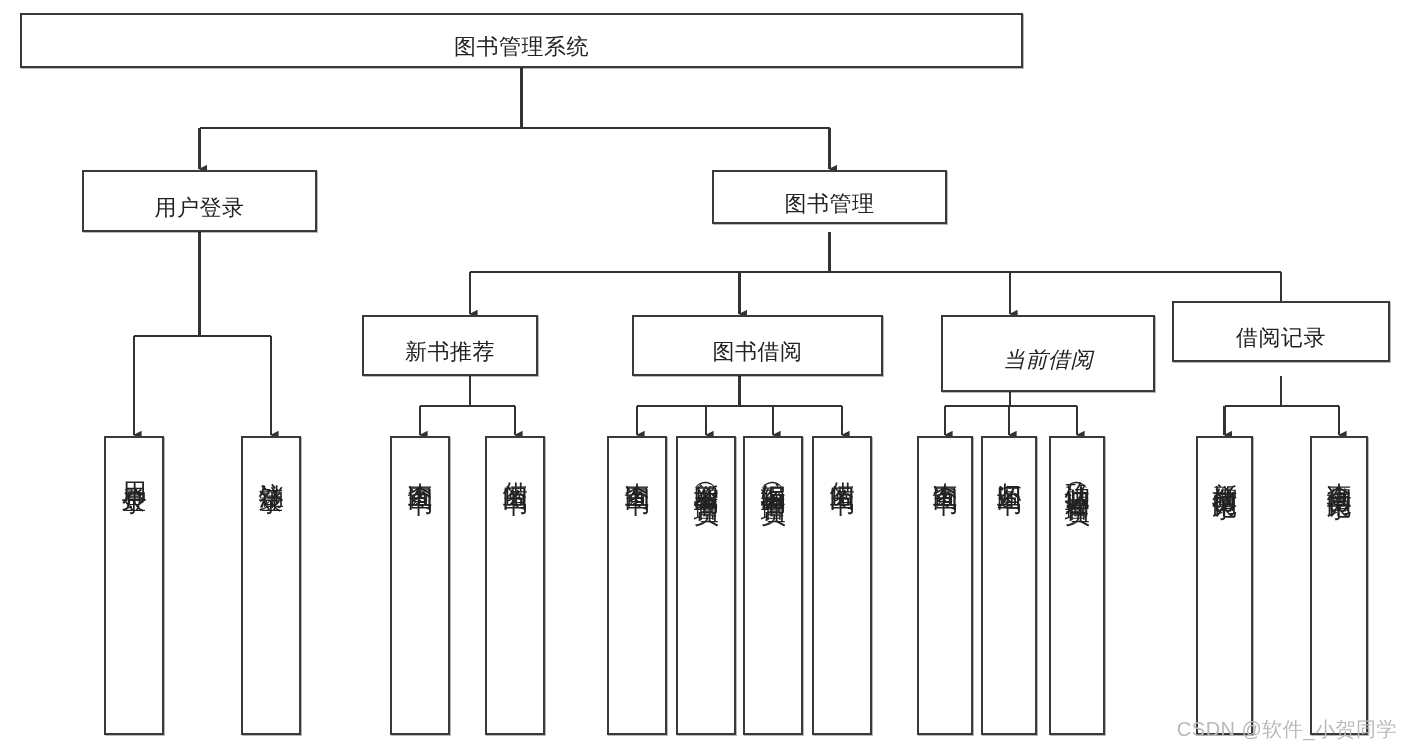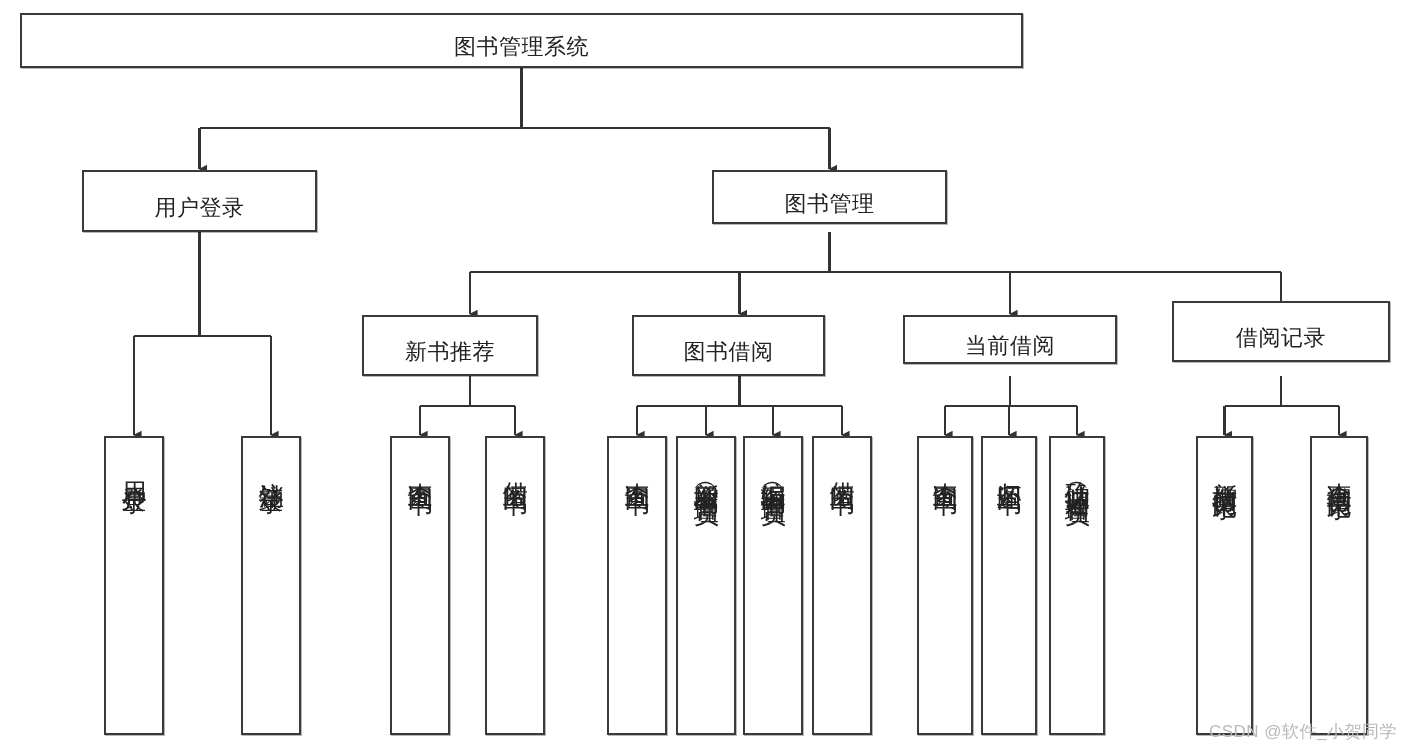--- a/index.html
+++ b/index.html
@@ -57,21 +57,21 @@
     text-orientation: upright;
     font-size: 25px;
     line-height: 1.18;
     letter-spacing: 3px;
     white-space: nowrap;
   }
   #watermark {
     position: absolute;
     right: 8px;
     bottom: 4px;
-    font-size: 17px;
+    font-size: 20px;
     color: #b9b9b9;
     white-space: nowrap;
     letter-spacing: 0.5px;
   }
 </style>
 </head>
 <body>
 
 <div id="canvas">
   <svg id="edges" viewBox="0 0 1405 747">
@@ -123,24 +123,24 @@
       </div>
       <div class="node horiz" style="left: 82px; top: 170px; width: 235px; height: 62px;">
         <span class="label">用户登录</span>
       </div>
       <div class="node horiz" style="left: 712px; top: 170px; width: 235px; height: 54px;">
         <span class="label">图书管理</span>
       </div>
       <div class="node horiz" style="left: 362px; top: 315px; width: 176px; height: 61px;">
         <span class="label">新书推荐</span>
       </div>
-      <div class="node horiz" style="left: 632px; top: 315px; width: 193px; height: 61px;">
+      <div class="node horiz" style="left: 632px; top: 315px; width: 251px; height: 61px;">
         <span class="label">图书借阅</span>
       </div>
-      <div class="node horiz" style="left: 903px; top: 315px; width: 214px; height: 49px;">
+      <div class="node horiz" style="left: 941px; top: 315px; width: 214px; height: 77px; font-style: italic;">
         <span class="label">当前借阅</span>
       </div>
       <div class="node horiz" style="left: 1172px; top: 301px; width: 218px; height: 61px;">
         <span class="label">借阅记录</span>
       </div>
       <div class="node vert" style="left: 104px; top: 436px; width: 60px; height: 299px;">
         <span class="label">用户登录</span>
       </div>
       <div class="node vert" style="left: 241px; top: 436px; width: 60px; height: 299px;">
         <span class="label">注销登录</span>

